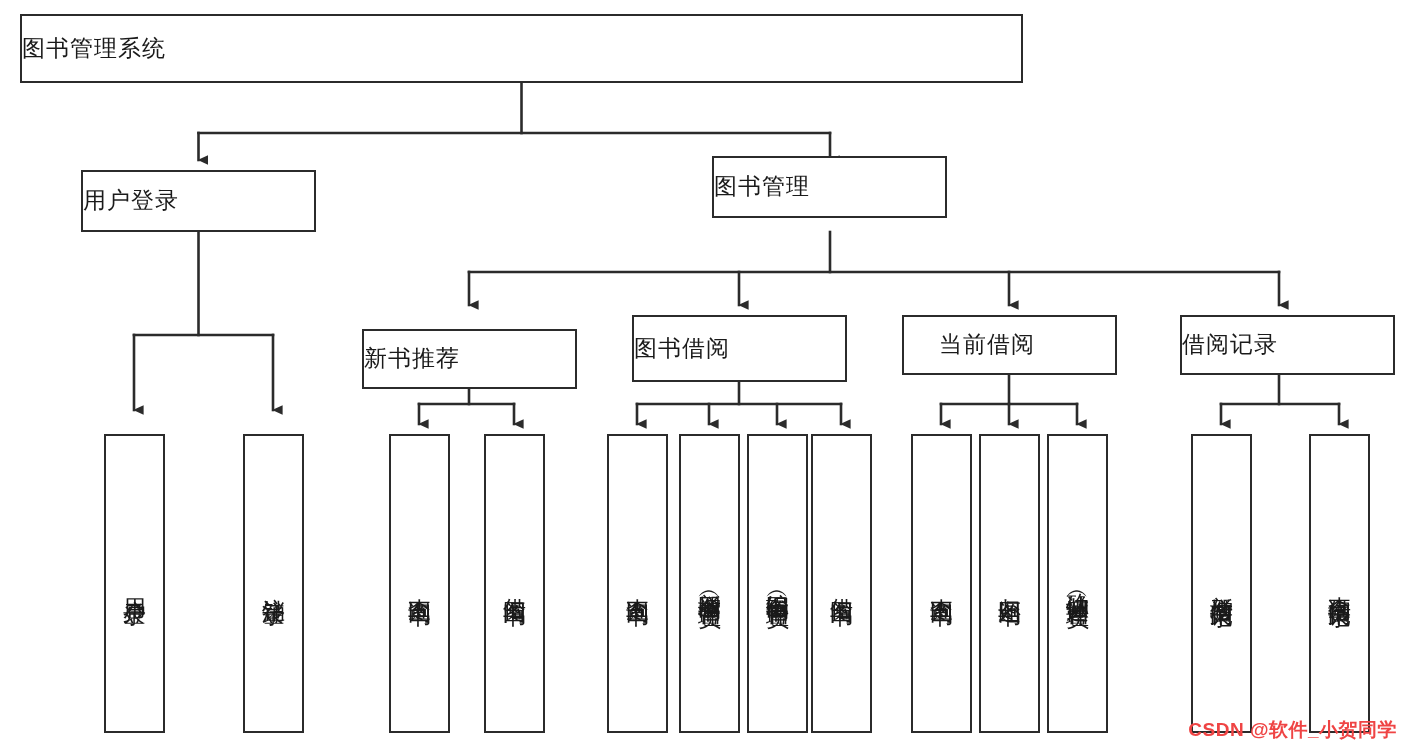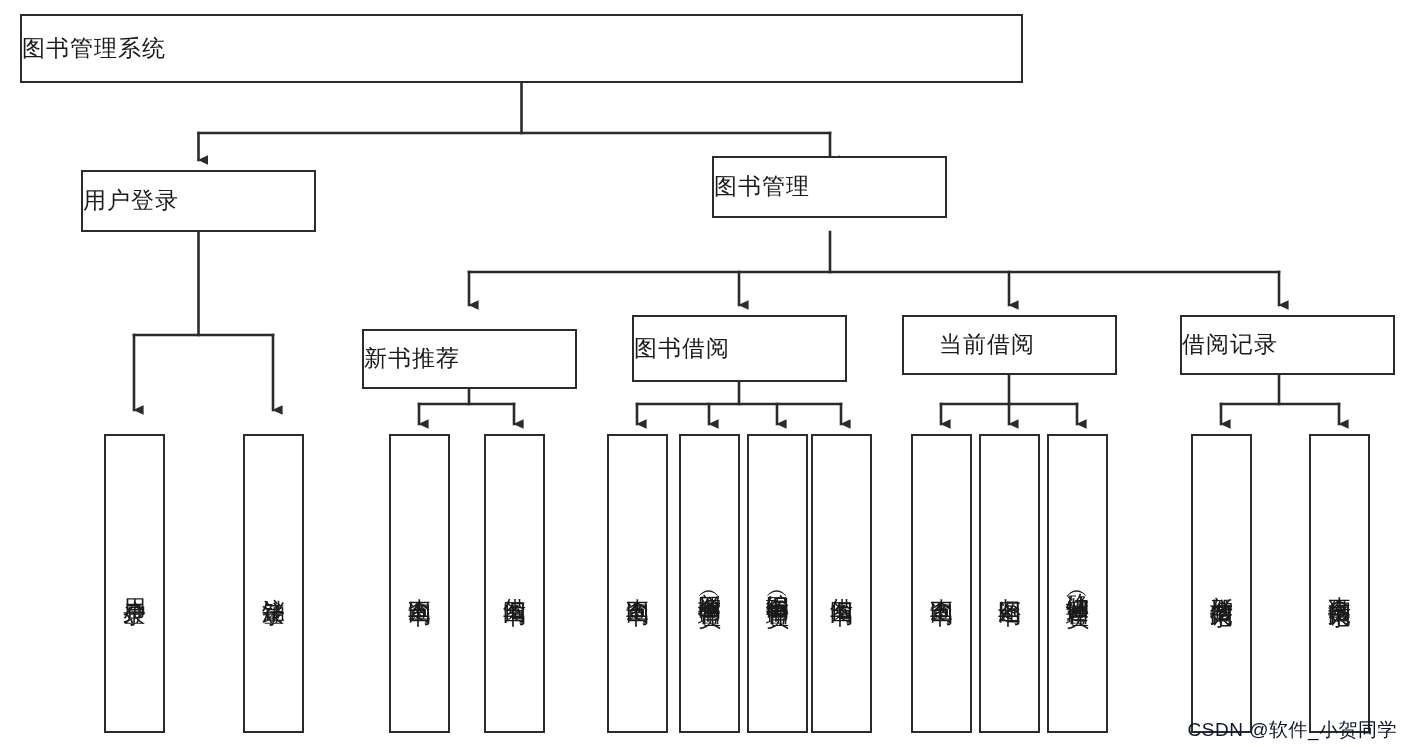--- a/index.html
+++ b/index.html
@@ -52,23 +52,24 @@
     line-height: 1.25;
     letter-spacing: 2px;
     white-space: nowrap;
     max-height: 100%;
   }
   #watermark {
     position: absolute;
     right: 8px;
     bottom: 4px;
     font-size: 19px;
-    color: #0f172a;
+    color: #ef4444;
     letter-spacing: 0.5px;
     white-space: nowrap;
+    font-weight: bold;
   }
 </style>
 </head>
 <body>
 
 <div id="canvas">
 
   <svg class="wires" viewBox="0 0 1405 747">
     <defs>
       <marker id="arrow" markerWidth="12" markerHeight="12" refX="5.2" refY="9.6" orient="auto" markerUnits="userSpaceOnUse">

